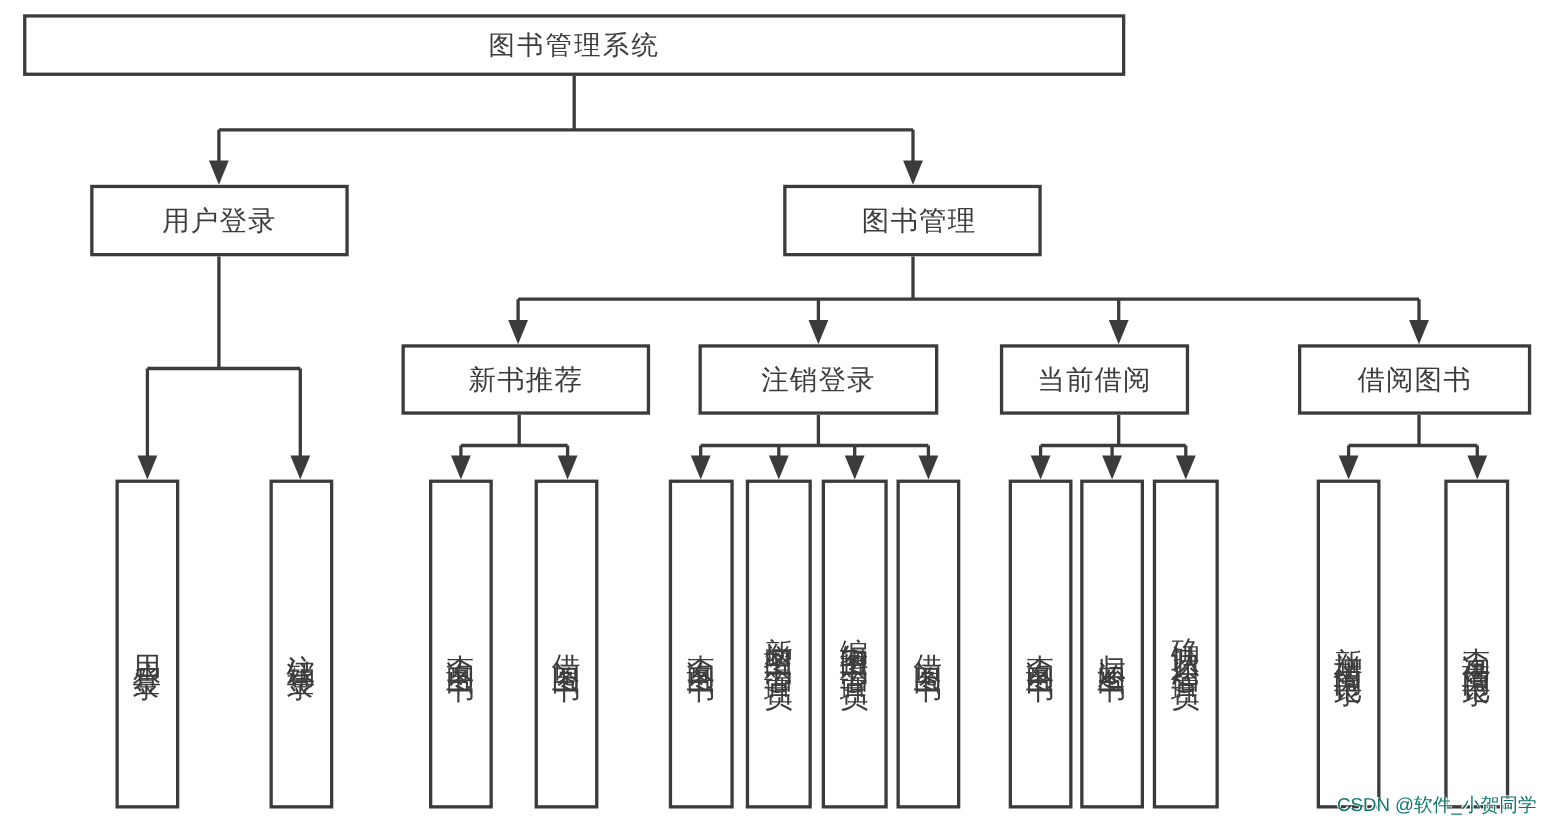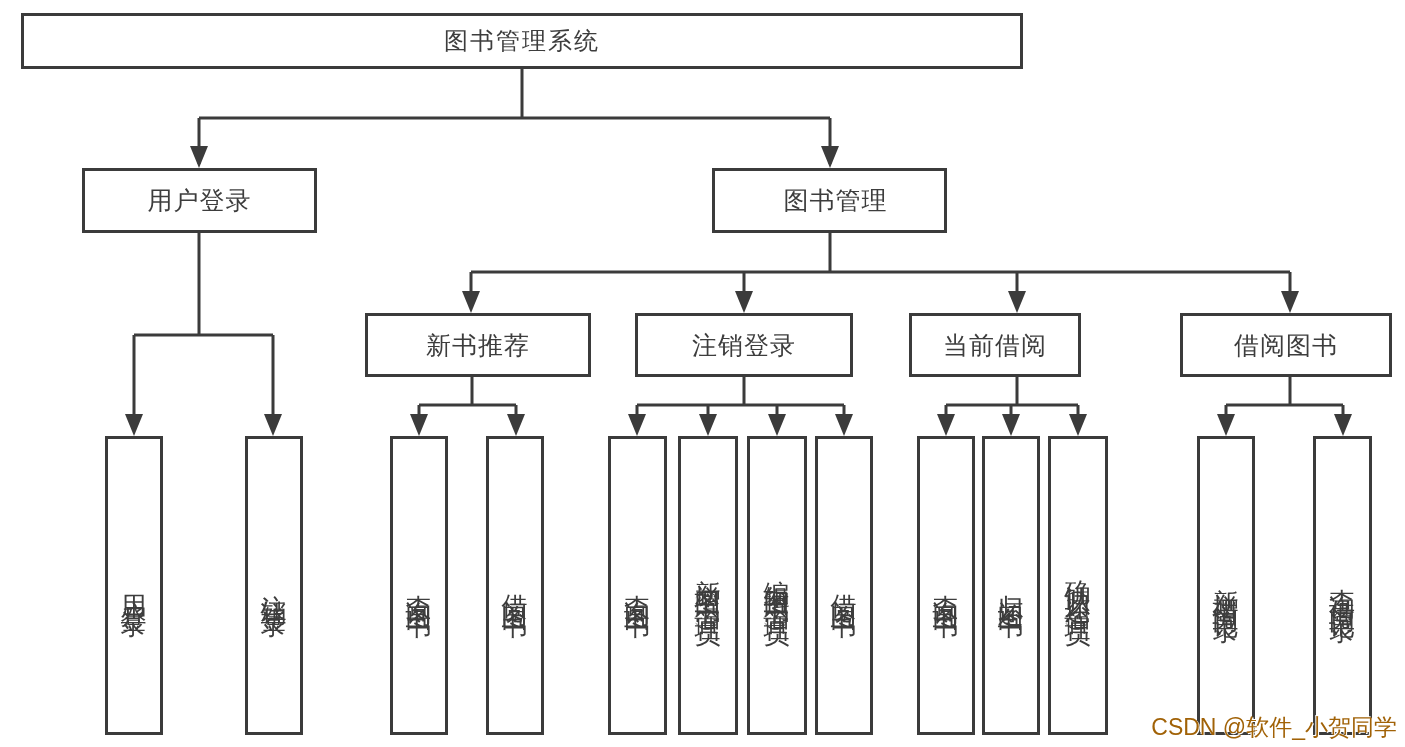--- a/index.html
+++ b/index.html
@@ -34,22 +34,22 @@
     writing-mode: vertical-rl;
     font-size: 26px;
     line-height: 1;
     letter-spacing: 6px;
     padding: 4px 0;
   }
   .watermark {
     position: absolute;
     right: 8px;
     bottom: 4px;
-    font-size: 23px;
-    color: #a16207;
+    font-size: 17px;
+    color: #0f766e;
     text-shadow: 1px 1px 0 #ffffff, -1px -1px 0 #ffffff;
     z-index: 10;
     white-space: nowrap;
   }
 </style>
 </head>
 <body>
 
 <div class="canvas">
 

